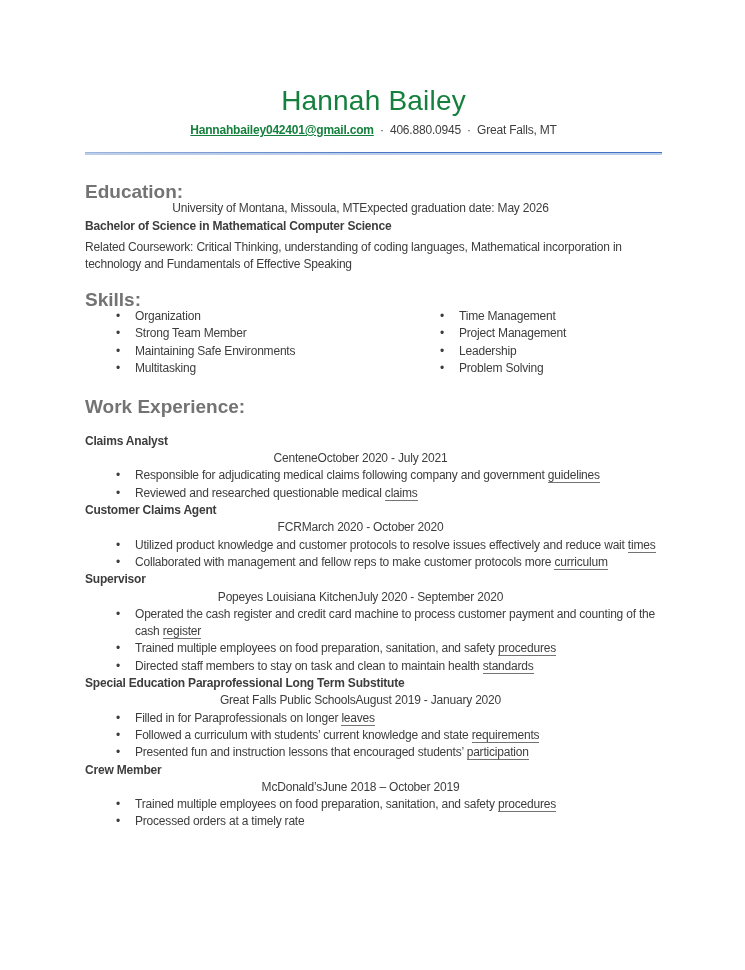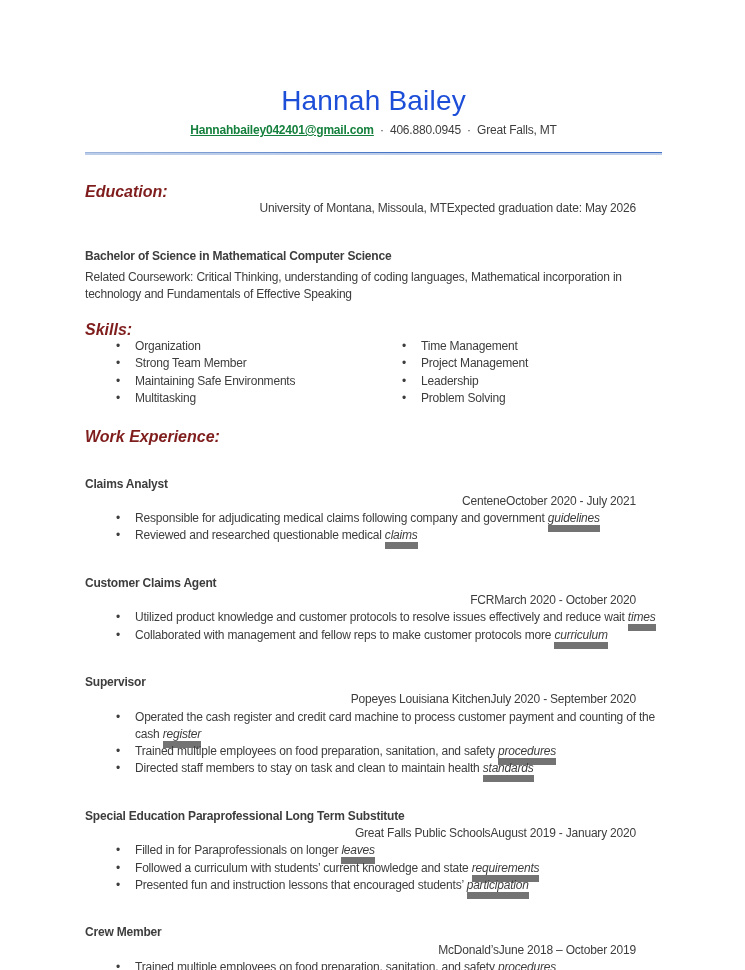--- a/index.html
+++ b/index.html
@@ -14,21 +14,21 @@
     overflow: hidden;
   }
   .page { padding: 84px 83px 0 85px; }
 
   
   .name {
     text-align: center;
     font-size: 28px;
     line-height: 34px;
     font-weight: normal;
-    color: #1d4ed8;
+    color: #15803d;
     letter-spacing: 0.2px;
   }
   .contact {
     text-align: center;
     margin-top: 4px;
     line-height: 17px;
     color: #3d3d3d;
   }
   .email {
     color: #15803d;
@@ -37,49 +37,47 @@
     cursor: pointer;
   }
   .sep { padding: 0 3px; }
   .divider { margin-top: 13px; }
   .divider .top { height: 1px; background: linear-gradient(to right, #9fb6dc, #4472c4 55%, #4472c4); }
   .divider .bottom { height: 2px; background: #bccde9; }
 
   
   .section-heading {
     font-weight: bold;
-    font-style: italic;
-    font-size: 16px;
+    font-size: 19px;
     line-height: 17.3px;
-    color: #7f1d1d;
+    color: #737373;
     letter-spacing: 0;
   }
   .line { line-height: 17.3px; }
-  .bold { font-weight: bold; margin-top: 30px; }
-  .row { display: flex; justify-content: flex-end; line-height: 17.3px; }
+  .bold { font-weight: bold; }
+  .row { display: flex; justify-content: center; line-height: 17.3px; }
   .date { margin-right: 26px; white-space: nowrap; }
 
   ul.bullets { margin: 0; padding: 0; list-style: none; }
   ul.bullets li { position: relative; padding-left: 50px; line-height: 17.3px; }
   ul.bullets li::before { content: "\2022"; position: absolute; left: 31px; top: 0; }
 
   .wlink {
     color: inherit;
     text-decoration: none;
-    border-bottom: 7px solid #737373;
+    border-bottom: 1px solid #737373;
     cursor: pointer;
-    font-style: italic;
   }
   .wlink:empty { border-bottom: none; }
 
   
   .education { margin-top: 28px; }
   .coursework { margin-top: 4px; line-height: 17.3px; }
   .skills { margin-top: 17.3px; }
-  .skills-grid { display: grid; grid-template-columns: 286px 1fr; }
+  .skills-grid { display: grid; grid-template-columns: 286px 1fr; gap: 38px; }
   .work { margin-top: 21px; }
   .job-first { margin-top: 17.3px; }
 </style>
 </head>
 <body>
 
 <div class="page">
 
   <div>
     <div class="name">Hannah Bailey</div>

